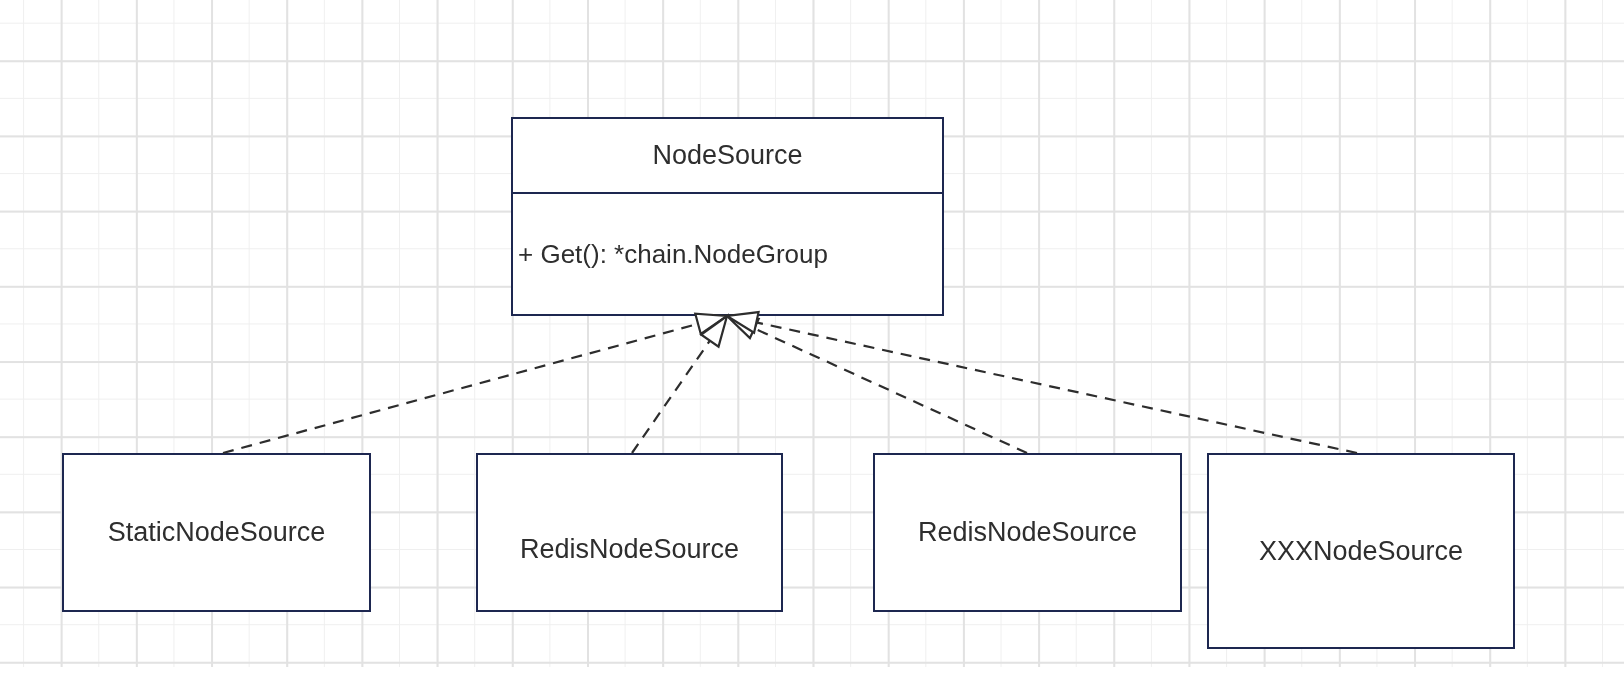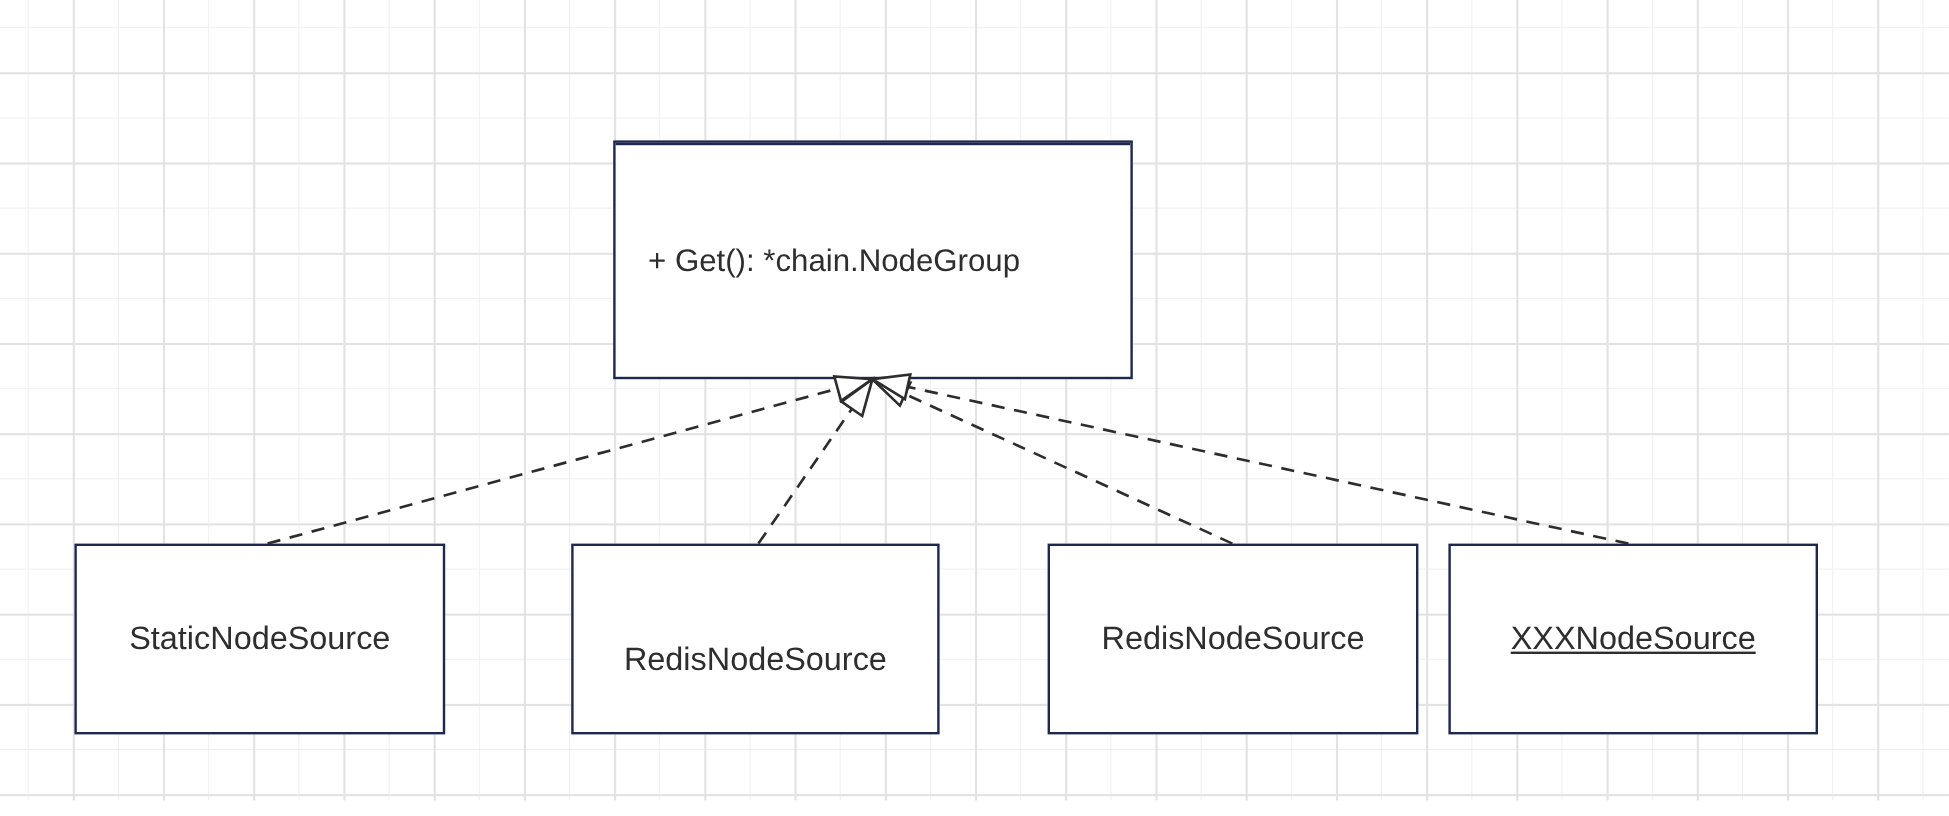--- a/index.html
+++ b/index.html
@@ -36,52 +36,53 @@
   .uml-parent { display: flex; flex-direction: column; }
   .uml-title {
     height: 73px;
     display: flex; align-items: center; justify-content: center;
     font-size: 27px;
   }
   .uml-divider { height: 0; border-top: 2.5px solid #1d2750; }
   .uml-method-area {
     flex: 1;
     display: flex; align-items: center;
-    padding-left: 27px;
+    padding-left: 5px;
     font-size: 26px;
   }
   #edges {
     position: absolute; left: 0; top: 0;
     width: 1624px; height: 680px;
     pointer-events: none;
   }
 </style>
 </head>
 <body>
 
 <div class="canvas">
 
   <div class="uml-class uml-parent" style="left:511px; top:117px; width:433px; height:199px;">
+    <div class="uml-title">NodeSource</div>
     <div class="uml-divider"></div>
     <div class="uml-method-area">+ Get(): *chain.NodeGroup</div>
   </div>
 
   <div class="uml-class simple" style="left:62px; top:453px; width:309px; height:159px;">
     <span>StaticNodeSource</span>
   </div>
 
   <div class="uml-class simple text-low" style="left:476px; top:453px; width:307px; height:159px;">
     <span>RedisNodeSource</span>
   </div>
 
   <div class="uml-class simple" style="left:873px; top:453px; width:309px; height:159px;">
     <span>RedisNodeSource</span>
   </div>
 
-  <div class="uml-class simple" style="left:1207px; top:453px; width:308px; height:159px;text-decoration:underline;">
+  <div class="uml-class simple" style="left:1207px; top:453px; width:308px; height:196px;">
     <span>XXXNodeSource</span>
   </div>
 
   <svg id="edges" xmlns="http://www.w3.org/2000/svg">
       <line x1="223" y1="453" x2="698.0504679248161" y2="323.86921804424645" stroke="#2d2d2d" stroke-width="2.2" stroke-dasharray="11 8"></line>
       <path d="M727 316 L695.2962416093299 313.73688181793204 L700.8046942403023 334.00155427056086 Z" fill="#ffffff" stroke="#2d2d2d" stroke-width="2.2" stroke-linejoin="miter"></path>
       <line x1="632" y1="453" x2="709.9049910140423" y2="340.65280243238124" stroke="#2d2d2d" stroke-width="2.2" stroke-dasharray="11 8"></line>
       <path d="M727 316 L701.2765101627089 334.66954928729604 L718.5334718653756 346.63605557746644 Z" fill="#ffffff" stroke="#2d2d2d" stroke-width="2.2" stroke-linejoin="miter"></path>
       <line x1="1027" y1="453" x2="754.2891457935523" y2="328.4620432457222" stroke="#2d2d2d" stroke-width="2.2" stroke-dasharray="11 8"></line>
       <path d="M727 316 L749.9274306575495 338.0132442734655 L758.650860929555 318.91084221797894 Z" fill="#ffffff" stroke="#2d2d2d" stroke-width="2.2" stroke-linejoin="miter"></path>

